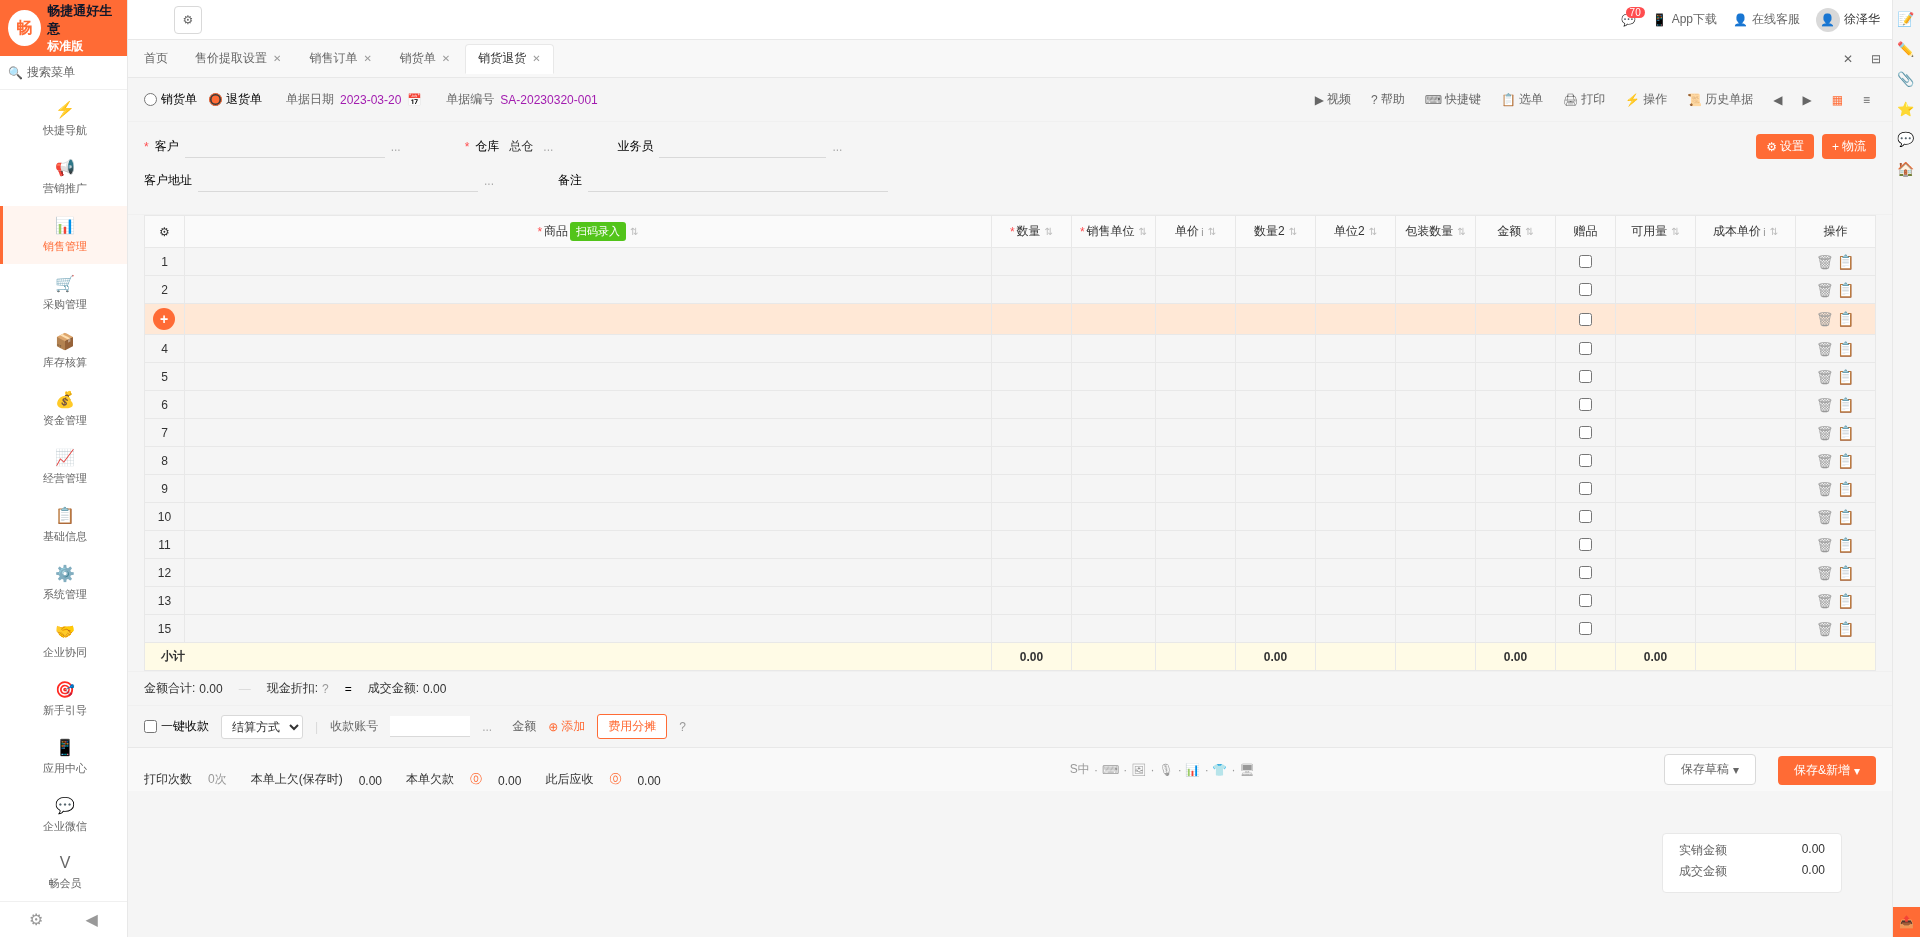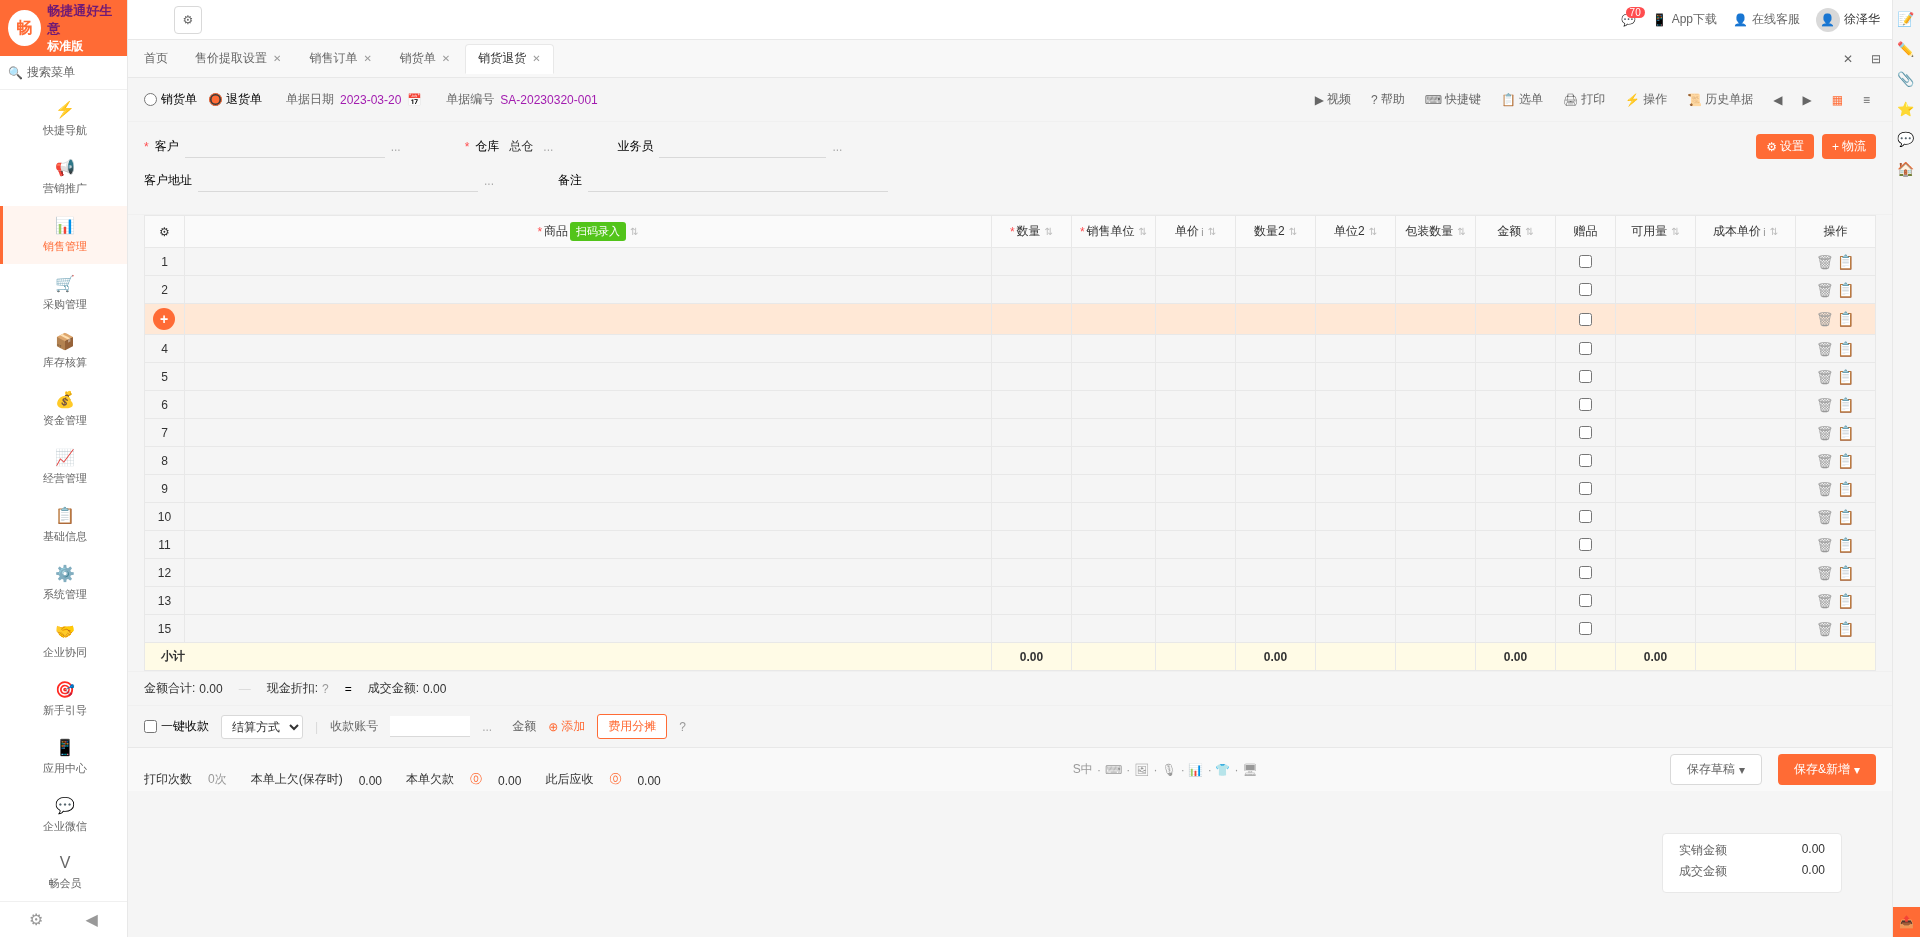--- a/index.html
+++ b/index.html
@@ -7,21 +7,21 @@
     
     
     .app-container { display: flex; height: 937px; width: 1920px; }
     
     
     .sidebar { width: 128px; background: #fff; display: flex; flex-direction: column; border-right: 1px solid #e8e8e8; }
     .sidebar-logo { background: #ff6b35; padding: 12px 8px; display: flex; align-items: center; gap: 6px; color: white; font-size: 13px; font-weight: bold; height: 56px; }
     .sidebar-logo-icon { width: 36px; height: 36px; background: white; border-radius: 50%; display: flex; align-items: center; justify-content: center; }
     .sidebar-logo-icon span { color: #ff6b35; font-size: 16px; font-weight: bold; }
     .sidebar-logo-text { display: flex; flex-direction: column; font-size: 11px; }
-    .sidebar-logo-text .title { font-size: 13px; color: #701a75; }
+    .sidebar-logo-text .title { font-size: 13px; color: #0f172a; }
     
     .sidebar-search { padding: 8px; border-bottom: 1px solid #f0f0f0; display: flex; align-items: center; gap: 4px; color: #666; cursor: pointer; }
     .sidebar-search span { font-size: 12px; }
     
     .sidebar-nav { flex: 1; overflow-y: auto; }
     .nav-item { display: flex; flex-direction: column; align-items: center; padding: 10px 8px; cursor: pointer; color: #666; gap: 4px; border-left: 3px solid transparent; }
     .nav-item.active { background: #fff5f0; color: #ff6b35; border-left: 3px solid #ff6b35; }
     .nav-item .nav-icon { font-size: 16px; }
     .nav-item .nav-label { font-size: 11px; text-align: center; }
     
@@ -117,21 +117,21 @@
     .payment-select { border: 1px solid #d9d9d9; padding: 3px 6px; border-radius: 3px; color: #333; background: white; }
     .payment-input { border: none; border-bottom: 1px solid #d9d9d9; padding: 3px 6px; width: 80px; outline: none; }
     .add-btn { display: flex; align-items: center; gap: 3px; color: #ff6b35; cursor: pointer; }
     .fee-btn { background: #fff; border: 1px solid #ff6b35; color: #ff6b35; padding: 3px 10px; border-radius: 3px; cursor: pointer; }
     .help-icon { color: #999; cursor: pointer; }
     
     .bottom-bar { height: 44px; background: #f9f9f9; border-top: 1px solid #e8e8e8; display: flex; align-items: center; justify-content: space-between; padding: 0 16px; }
     .bottom-info { display: flex; align-items: flex-end; gap: 16px; color: #666; }
     .bottom-info span { color: #333; }
     .bottom-center { display: flex; align-items: center; gap: 4px; color: #999; }
-    .bottom-actions { display: flex; gap: 16px; }
+    .bottom-actions { display: flex; gap: 22px; align-items: flex-end; }
     .btn-save-draft { border: 1px solid #d9d9d9; background: white; color: #666; padding: 6px 16px; border-radius: 4px; cursor: pointer; display: flex; align-items: center; gap: 4px; }
     .btn-save-new { background: #ff6b35; color: white; border: none; padding: 6px 16px; border-radius: 4px; cursor: pointer; display: flex; align-items: center; gap: 4px; }
     
     
     .right-panel { width: 28px; background: #f5f5f5; border-left: 1px solid #e8e8e8; display: flex; flex-direction: column; align-items: center; padding-top: 8px; gap: 8px; }
     .right-panel-icon { width: 22px; height: 22px; display: flex; align-items: center; justify-content: center; color: #999; cursor: pointer; font-size: 14px; }
     .right-panel-bottom { margin-top: auto; background: #ff6b35; width: 28px; padding: 8px 4px; display: flex; flex-direction: column; align-items: center; color: white; font-size: 11px; }
     
     
     .realtime-box { position: absolute; right: 50px; bottom: 44px; background: white; border: 1px solid #e8e8e8; padding: 8px 16px; border-radius: 4px; min-width: 180px; }

